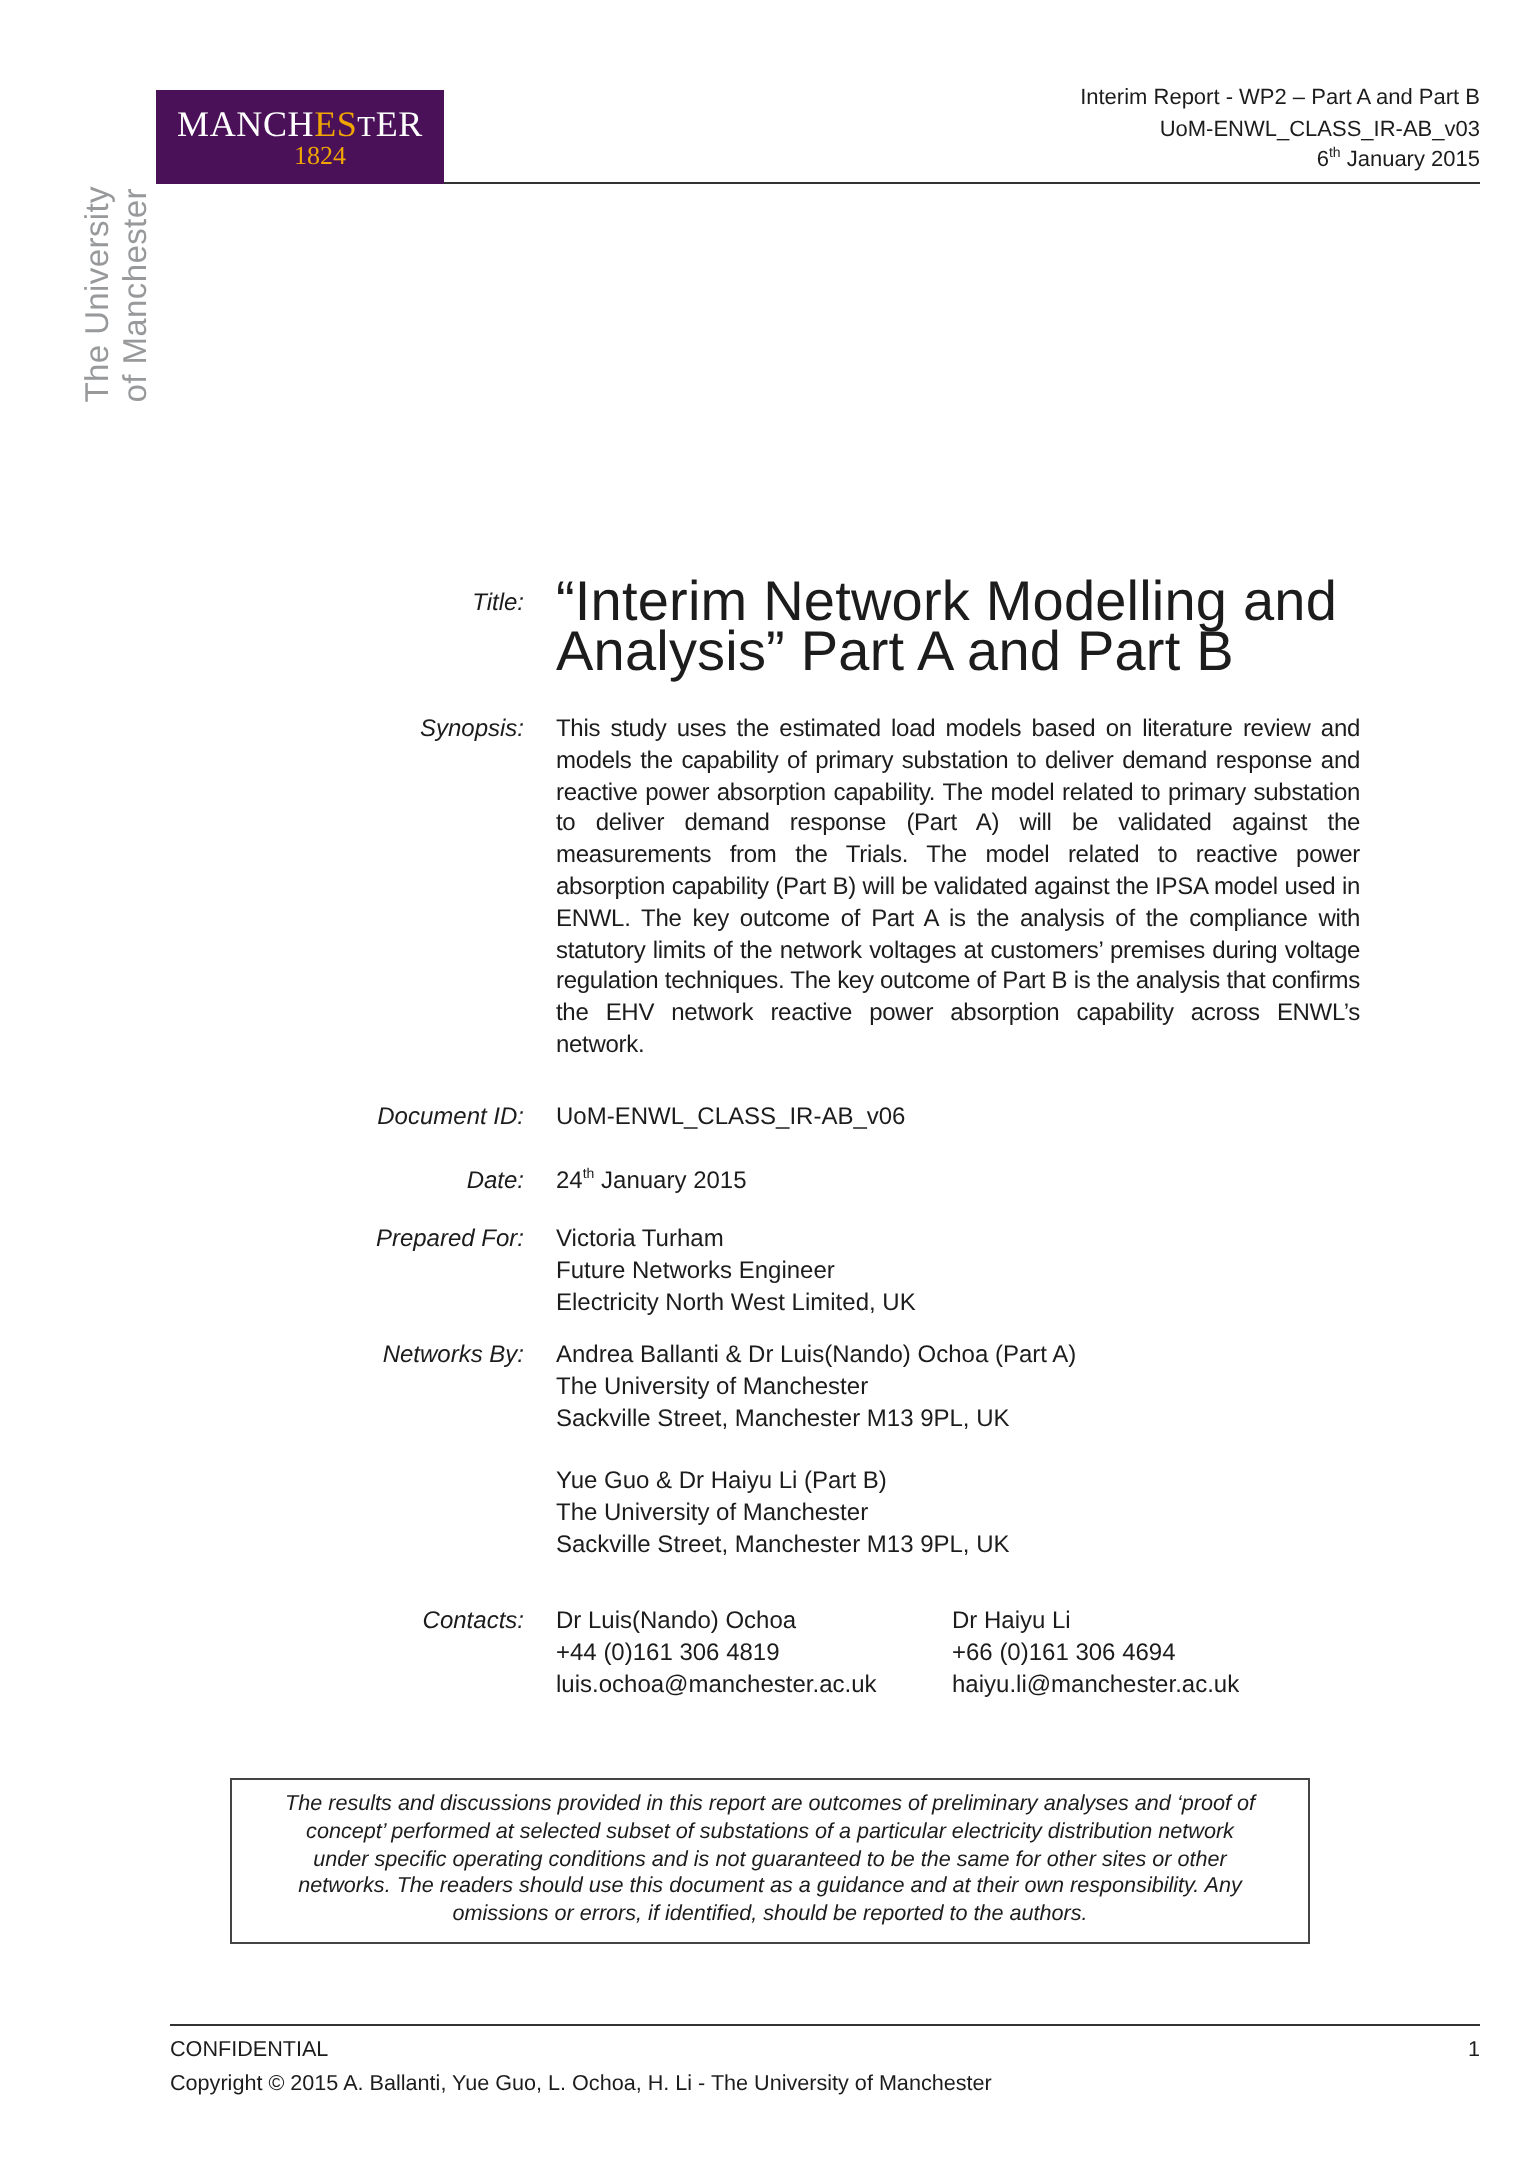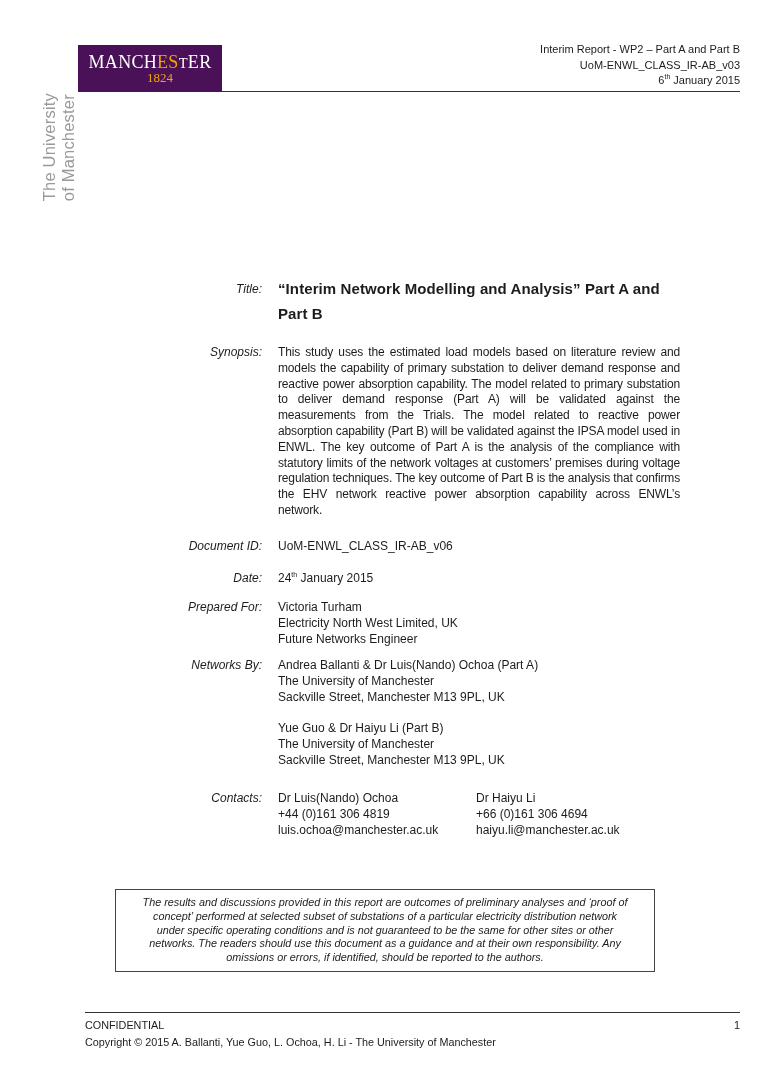--- a/index.html
+++ b/index.html
@@ -25,26 +25,26 @@
   .wordmark .gold { color:var(--gold); }
   .wordmark .small { font-size:14.5px; }
   .logo-year { color:var(--gold); font-size:13px; margin-top:-3px; padding-left:20px; }
   .vlogo {
     position:absolute; left:40px; top:93px; transform:rotate(-90deg) translateX(-100%);
     transform-origin:0 0; color:#97999b; font-size:16.5px; line-height:19px;
     white-space:nowrap; letter-spacing:0.2px;
   }
 
   
-  .row { position:absolute; left:85px; width:596px; display:flex; font-size:12px; line-height:15.8px; }
+  .row { position:absolute; left:85px; width:596px; display:flex; font-size:12px; line-height:15.8px;margin-top:12px; }
   .row .lbl { flex:0 0 193px; padding-right:16px; text-align:right; font-style:italic; }
   .row .val { flex:0 0 402px; }
   .title-row { top:276px; }
   .title-row .lbl { padding-top:6px; }
-  .title-row .val { font-weight:bold; font-size:15px; line-height:25px; letter-spacing:0.1px; }
+  .title-row .val { font-weight:normal; font-size:28px; line-height:25px; letter-spacing:0.1px; }
   .synopsis-row { top:345px; }
   .synopsis-row .val { text-align:justify; text-align-last:left; letter-spacing:-0.15px; }
   .docid-row { top:539px; }
   .date-row { top:571px; }
   .prepfor-row { top:600px; }
   .prepby-row { top:658px; }
   .prepby-block2 { margin-top:15.8px; }
   .contacts-row { top:791px; }
   .contacts-row .val { display:flex; }
   .contact-col1 { flex:0 0 198px; }
@@ -100,22 +100,22 @@
 
   <div class="row date-row">
     <div class="lbl">Date:</div>
     <div class="val"><span>24</span><sup>th</sup><span> January 2015</span></div>
   </div>
 
   <div class="row prepfor-row">
     <div class="lbl">Prepared For:</div>
     <div class="val">
       <div>Victoria Turham</div>
+      <div>Future Networks Engineer</div>
       <div>Electricity North West Limited, UK</div>
-      <div>Future Networks Engineer</div>
     </div>
   </div>
 
   <div class="row prepby-row">
     <div class="lbl">Networks By:</div>
     <div class="val">
       <div>
         <div>Andrea Ballanti &amp; Dr Luis(Nando) Ochoa (Part A)</div>
         <div>The University of Manchester</div>
         <div>Sackville Street, Manchester M13 9PL, UK</div>

